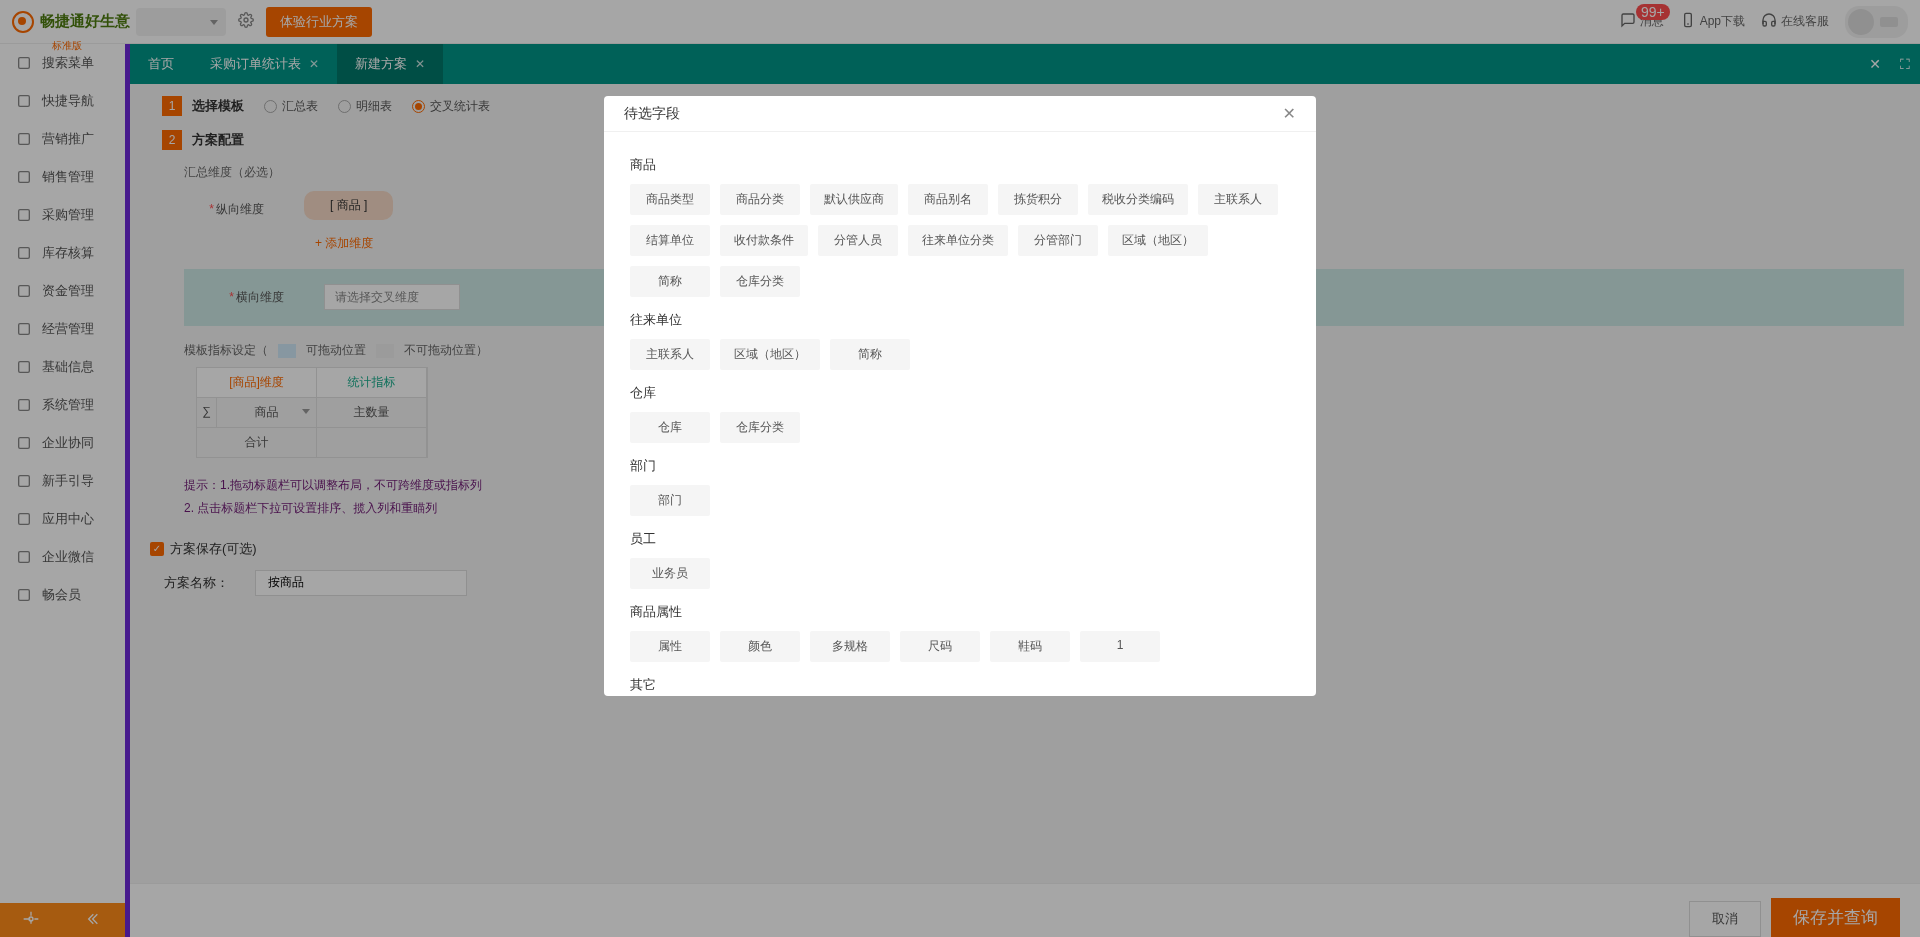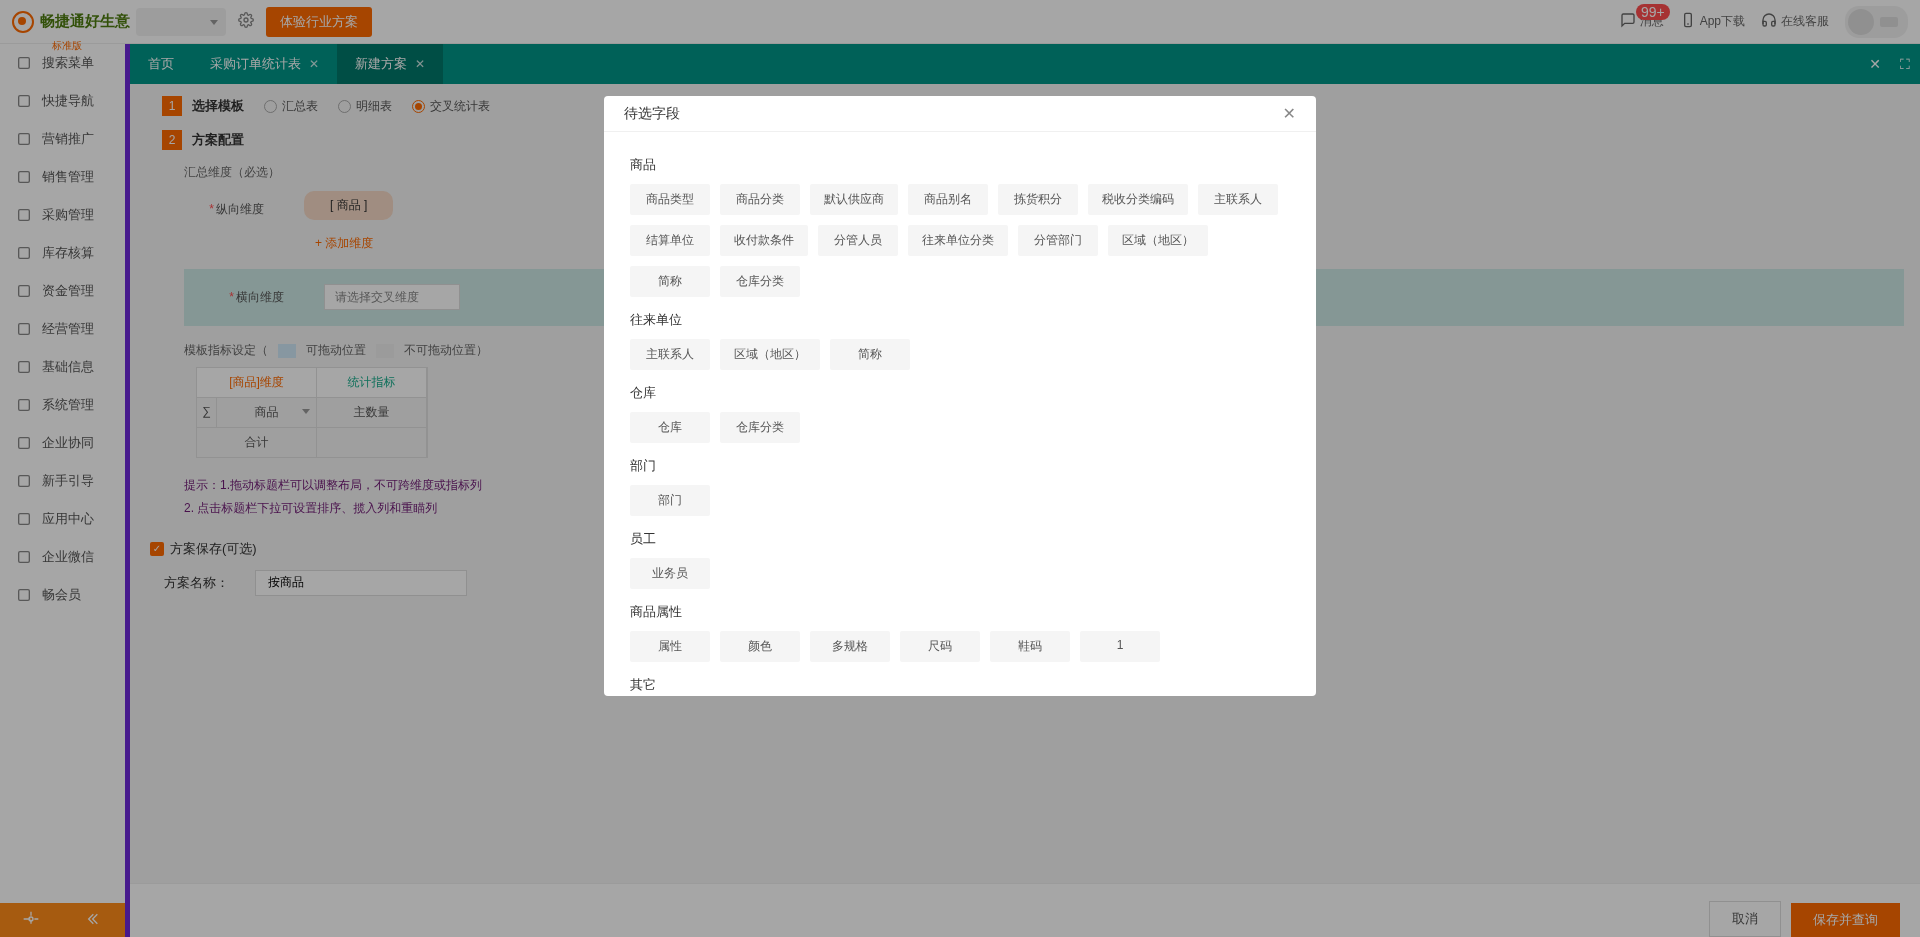--- a/index.html
+++ b/index.html
@@ -92,21 +92,21 @@
 
 .tips { font-size: 12px; color: #701a75; padding-left: 38px; line-height: 1.9; margin-top: 8px;}
 
 .save-check-row { display: flex; align-items: center; gap: 6px; margin-top: 20px; padding-left: 4px;}
 .chk { width: 14px; height: 14px; background: #ff6a00; display: inline-flex; align-items: center; justify-content: center; color: #fff; font-size: 10px; border-radius: 2px;}
 .name-row { display: flex; align-items: center; gap: 26px; margin-top: 12px; padding-left: 18px; }
 .name-row input { border: 1px solid #ddd; padding: 5px 12px; font-size: 12px; width: 212px; }
 
 .footer-bar { height: 54px; background: #fff; border-top: 1px solid #eee; display: flex; align-items: flex-end; justify-content: flex-end; padding: 0 20px; gap: 10px; }
 .btn-default { background: #fff; border: 1px solid #ddd; padding: 8px 22px; font-size: 13px; cursor: pointer; color: #555;}
-.btn-accent { background: #ff6a00; color: #fff; border: none; padding: 8px 22px; font-size: 13px; cursor: pointer; }
+.btn-accent { background: #ff6a00; color: #fff; border: none; padding: 8px 22px; font-size: 17px; cursor: pointer; }
 
 
 .mask { position: fixed; inset: 0; background: rgba(0,0,0,0.35); display: flex; align-items: flex-start; justify-content: center; padding-top: 96px; }
 .modal { width: 712px; background: #fff; border-radius: 4px; max-height: 600px; display: flex; flex-direction: column; }
 .modal-head { padding: 8px 20px; display: flex; align-items: center; justify-content: space-between; border-bottom: 1px solid #f0f0f0; }
 .modal-title { font-size: 14px; color: #333; }
 .modal-close { font-size: 16px; color: #888; cursor: pointer; }
 .modal-body { padding: 10px 26px 28px 26px; overflow-y: auto; }
 .mgroup { margin-top: 14px; }
 .mgroup-title { font-size: 13px; color: #333; margin-bottom: 10px; }

